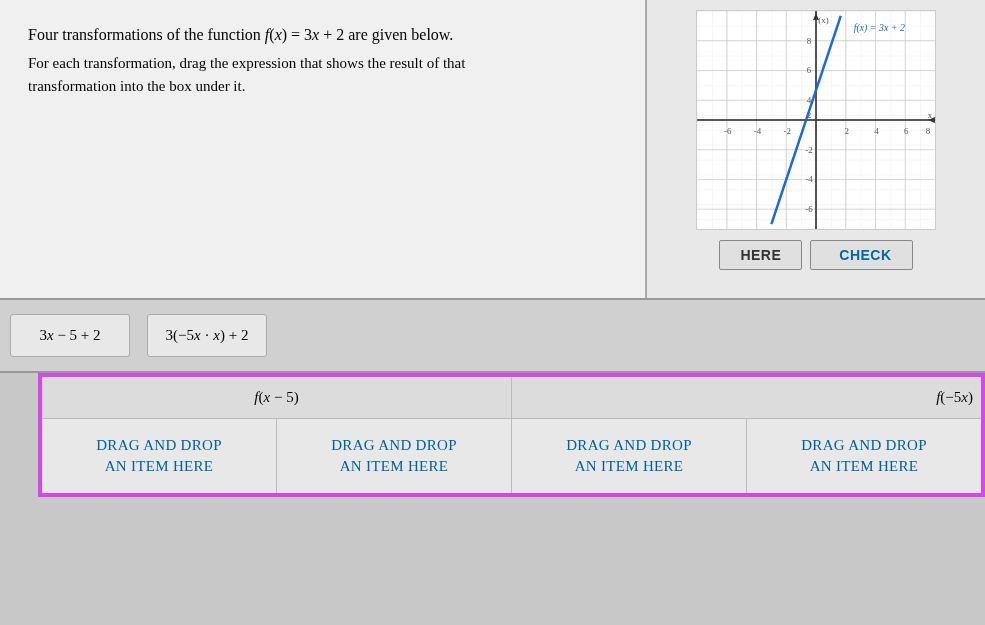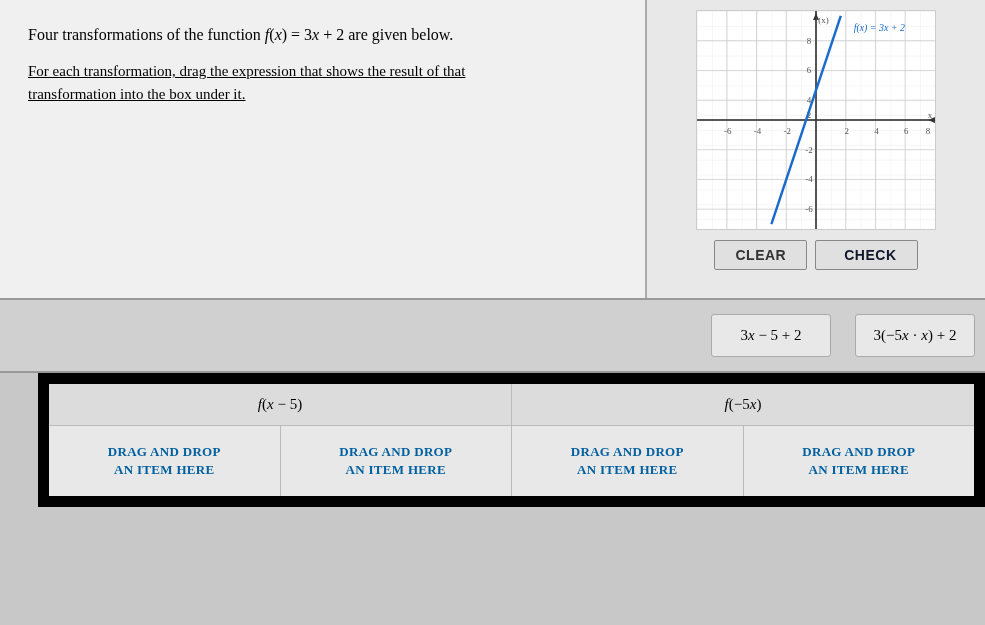--- a/index.html
+++ b/index.html
@@ -19,28 +19,27 @@
     }
 
     .left-panel {
       flex: 1;
       padding: 24px 28px;
       background: #f0f0f0;
     }
 
     .left-panel .title {
       font-size: 16px;
-      margin-bottom: 14px;
+      margin-bottom: 6px;
       line-height: 1.4;
     }
 
     .left-panel .instruction {
       font-size: 15px;
       line-height: 1.5;
-      text-decoration: underline;
     }
 
     .right-panel {
       width: 340px;
       background: #e8e8e8;
       display: flex;
       flex-direction: column;
       align-items: center;
       padding: 10px 10px 12px 10px;
       border-left: 2px solid #aaa;
@@ -75,72 +74,73 @@
       letter-spacing: 0.5px;
     }
 
     .btn-clear {
       background: #e0e0e0;
       color: #333;
     }
 
     .btn-check {
       background: #e0e0e0;
-      color: #0f172a;
+      color: #0369a1;
       padding-left: 28px;
     }
 
     
     .drag-items-section {
       background: #d0d0d0;
       border-bottom: 2px solid #999;
       padding: 14px 10px;
     }
 
     .drag-items-row {
       display: flex;
-      gap: 24px;
-      justify-content: flex-end;
+      gap: 17px;
+      justify-content: flex-start;
     }
 
     .drag-item {
       background: #e8e8e8;
       border: 1px solid #aaa;
       border-radius: 3px;
       padding: 12px 14px;
       font-size: 15px;
       min-width: 120px;
       text-align: center;
       cursor: grab;
       user-select: none;
     }
 
     
     .drop-section {
-      background: #000000;
-      padding: 11px;
+      background: #d946ef;
+      padding: 4px;
       margin-left: 38px;
     }
 
     .drop-labels-row {
       display: flex;
       border-bottom: 1px solid #bbb;
     }
 
     .drop-label-cell {
       flex: 1;
       text-align: center;
       padding: 12px 8px;
       font-size: 15px;
       border-right: 1px solid #bbb;
       background: #dcdcdc;
     }
 
     .drop-label-cell:last-child {
       border-right: none;
+      text-align: right;
     }
 
     .drop-zones-row {
       display: flex;
     }
 
     .drop-zone {
       flex: 1;
       border-right: 1px solid #bbb;
       padding: 16px 8px;
@@ -150,22 +150,22 @@
       display: flex;
       align-items: center;
       justify-content: center;
     }
 
     .drop-zone:last-child {
       border-right: none;
     }
 
     .drop-zone-text {
-      font-size: 13px;
-      font-weight: bold;
+      font-size: 15px;
+      font-weight: normal;
       color: #0060a0;
       text-align: center;
       line-height: 1.4;
       letter-spacing: 0.3px;
     }
   </style>
 </head>
 <body>
 
 <div class="top-section">
@@ -233,21 +233,21 @@
         <text x="113" y="203" font-size="9" fill="#555" text-anchor="middle">-6</text>
         <text x="126" y="12" font-size="9" fill="#555" text-anchor="middle">f(x)</text>
 
         <line x1="75" y1="215" x2="145" y2="5" stroke="#1a6bcc" stroke-width="2.5"></line>
 
         <text x="158" y="20" font-size="10" fill="#1a6bcc" font-style="italic">f(x) = 3x + 2</text>
       </svg>
     </div>
 
     <div class="button-row">
-      <button class="btn btn-clear">CLEAR</button>
+      <button class="btn btn-clear">HERE</button>
       <button class="btn btn-check">CHECK</button>
     </div>
   </div>
 </div>
 
 <div class="drag-items-section">
   <div class="drag-items-row">
     <div class="drag-item">
       3<em>x</em> − 5 + 2
     </div>

